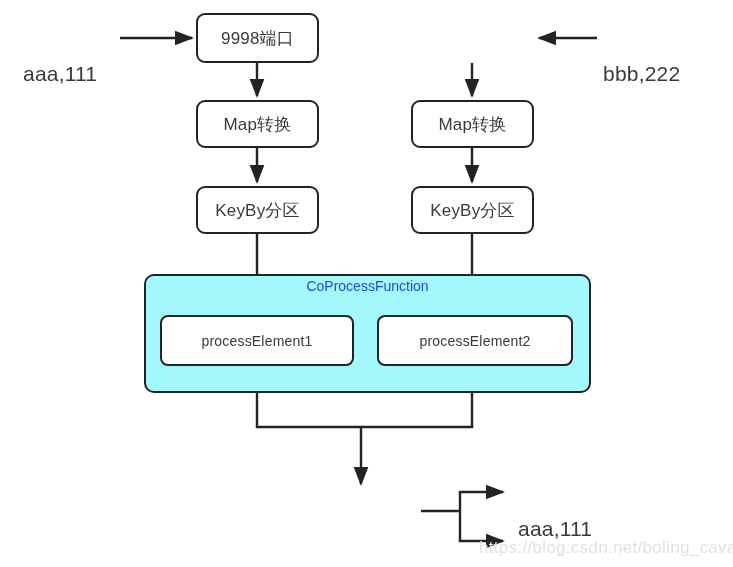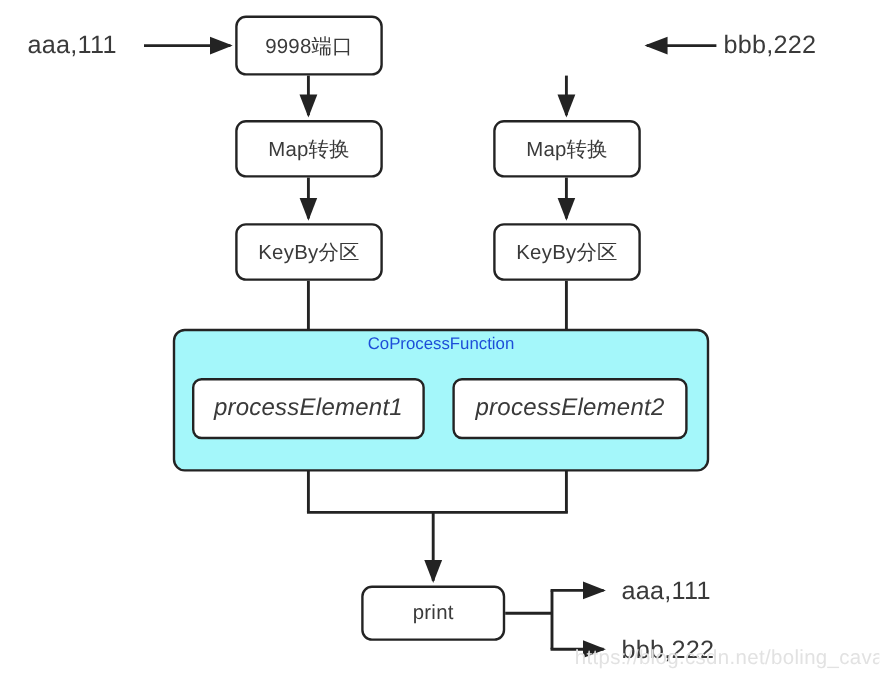--- a/index.html
+++ b/index.html
@@ -34,22 +34,21 @@
     display: flex;
     align-items: center;
     justify-content: center;
     color: #3a3a3a;
     font-size: 17px;
     letter-spacing: 0.2px;
     white-space: nowrap;
   }
   .node.inner {
     border-radius: 8px;
-    font-size: 20px;
-    font-style: italic;
+    font-size: 14px;
   }
   
   .group {
     position: absolute;
     box-sizing: border-box;
     background: #a4f7fa;
     border: 2px solid #232323;
     border-radius: 10px;
   }
   .group-title {
@@ -59,20 +58,21 @@
     white-space: nowrap;
     text-align: center;
   }
   
   .label {
     position: absolute;
     color: #3a3a3a;
     font-size: 21px;
     white-space: nowrap;
     letter-spacing: 0.2px;
+    margin-top: 36px;
   }
   .watermark {
     position: absolute;
     color: #e2e2e2;
     font-size: 17px;
     white-space: nowrap;
     letter-spacing: 0.3px;
     pointer-events: none;
   }
 </style>
@@ -123,20 +123,19 @@
 
   <div class="node" style="left:411px; top:100px; width:123px; height:48px;">Map转换</div>
   <div class="node" style="left:411px; top:186px; width:123px; height:48px;">KeyBy分区</div>
 
   <div class="group" style="left:144px; top:274px; width:447px; height:119px;"></div>
   <div class="group-title" style="left:144px; top:278px; width:447px;">CoProcessFunction</div>
 
   <div class="node inner" style="left:160px; top:315px; width:194px; height:51px;">processElement1</div>
   <div class="node inner" style="left:377px; top:315px; width:196px; height:51px;text-align:right;">processElement2</div>
 
-  <div class="node" style="left:301px; top:488px; width:120px; height:46px;">print</div>
 
   <div class="label" style="left:518px; top:481px;">aaa,111</div>
   <div class="label" style="left:518px; top:530px;">bbb,222</div>
 
   <div class="watermark" style="left:479px; top:538px;">https://blog.csdn.net/boling_cavalry</div>
 
 </div>
 
 </body></html>

